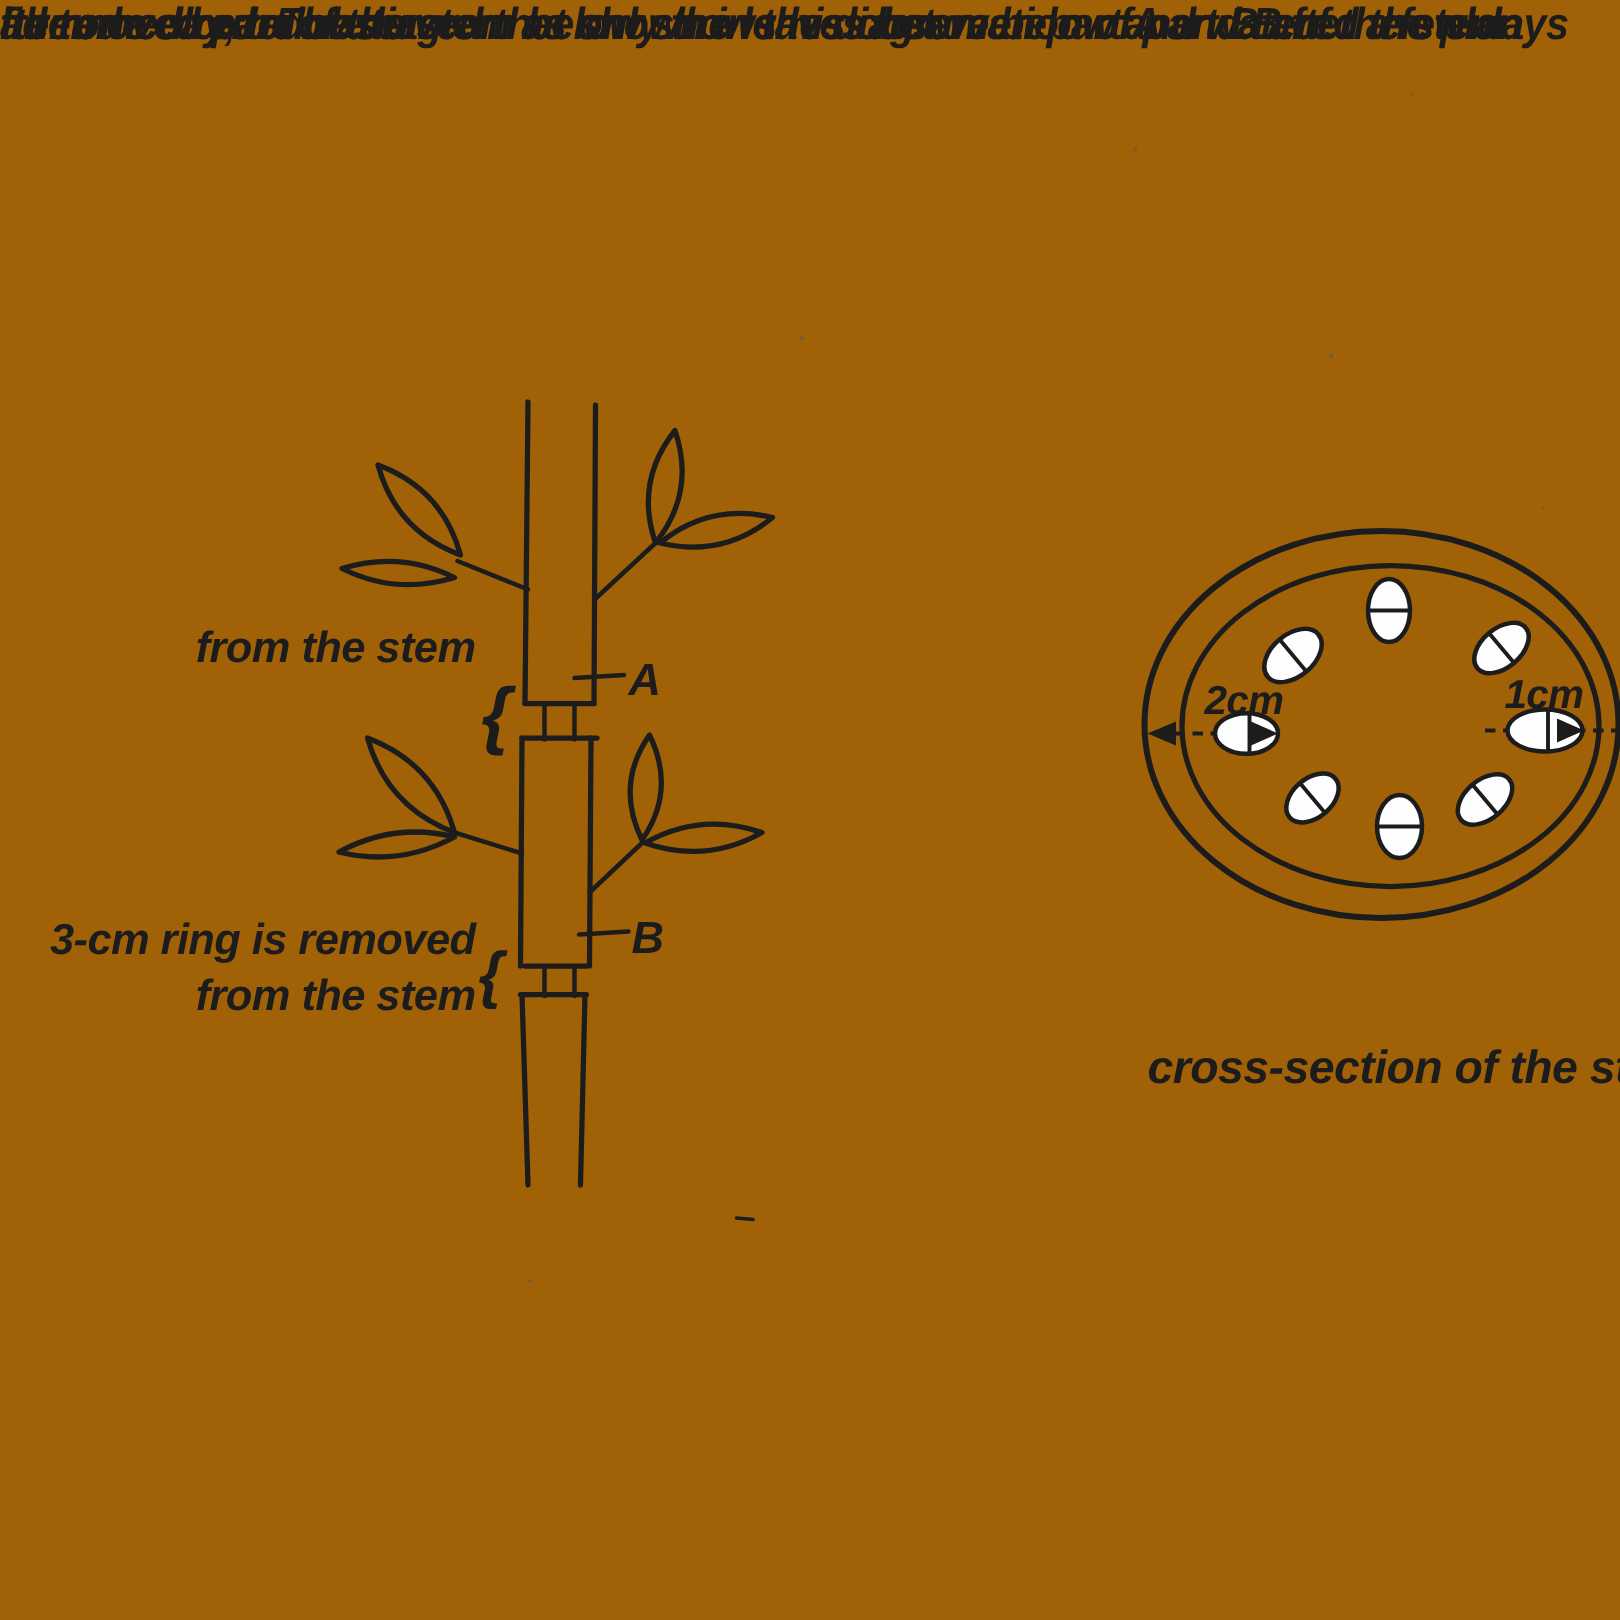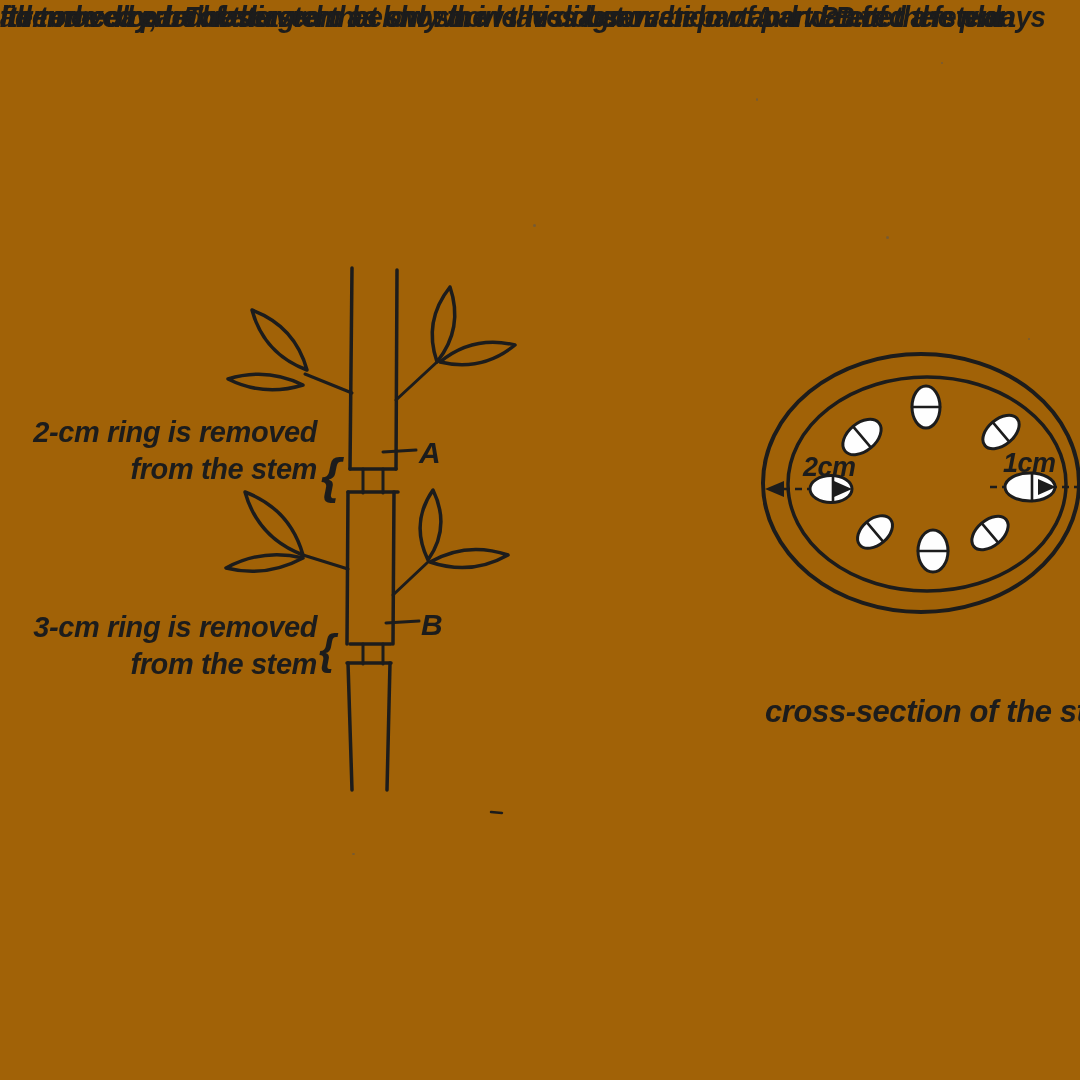--- a/index.html
+++ b/index.html
@@ -74,21 +74,20 @@
 </style>
 </head>
 <body>
 
 <div class="page">
 
   <div class="txt para intro-line1">li removed part of the stem as shown in the diagram below and watered the plan</div>
   <div class="txt para intro-line2">ith red-coloured water.</div>
 
   <div class="ring-label ring-label-2">
-    <div>2-cm ring is removed</div>
     <div>from the stem</div>
   </div>
   <div class="brace brace-a">{</div>
 
   <div class="ring-label ring-label-1">
     <div>3-cm ring is removed</div>
     <div>from the stem</div>
   </div>
   <div class="brace brace-b">{</div>
 

